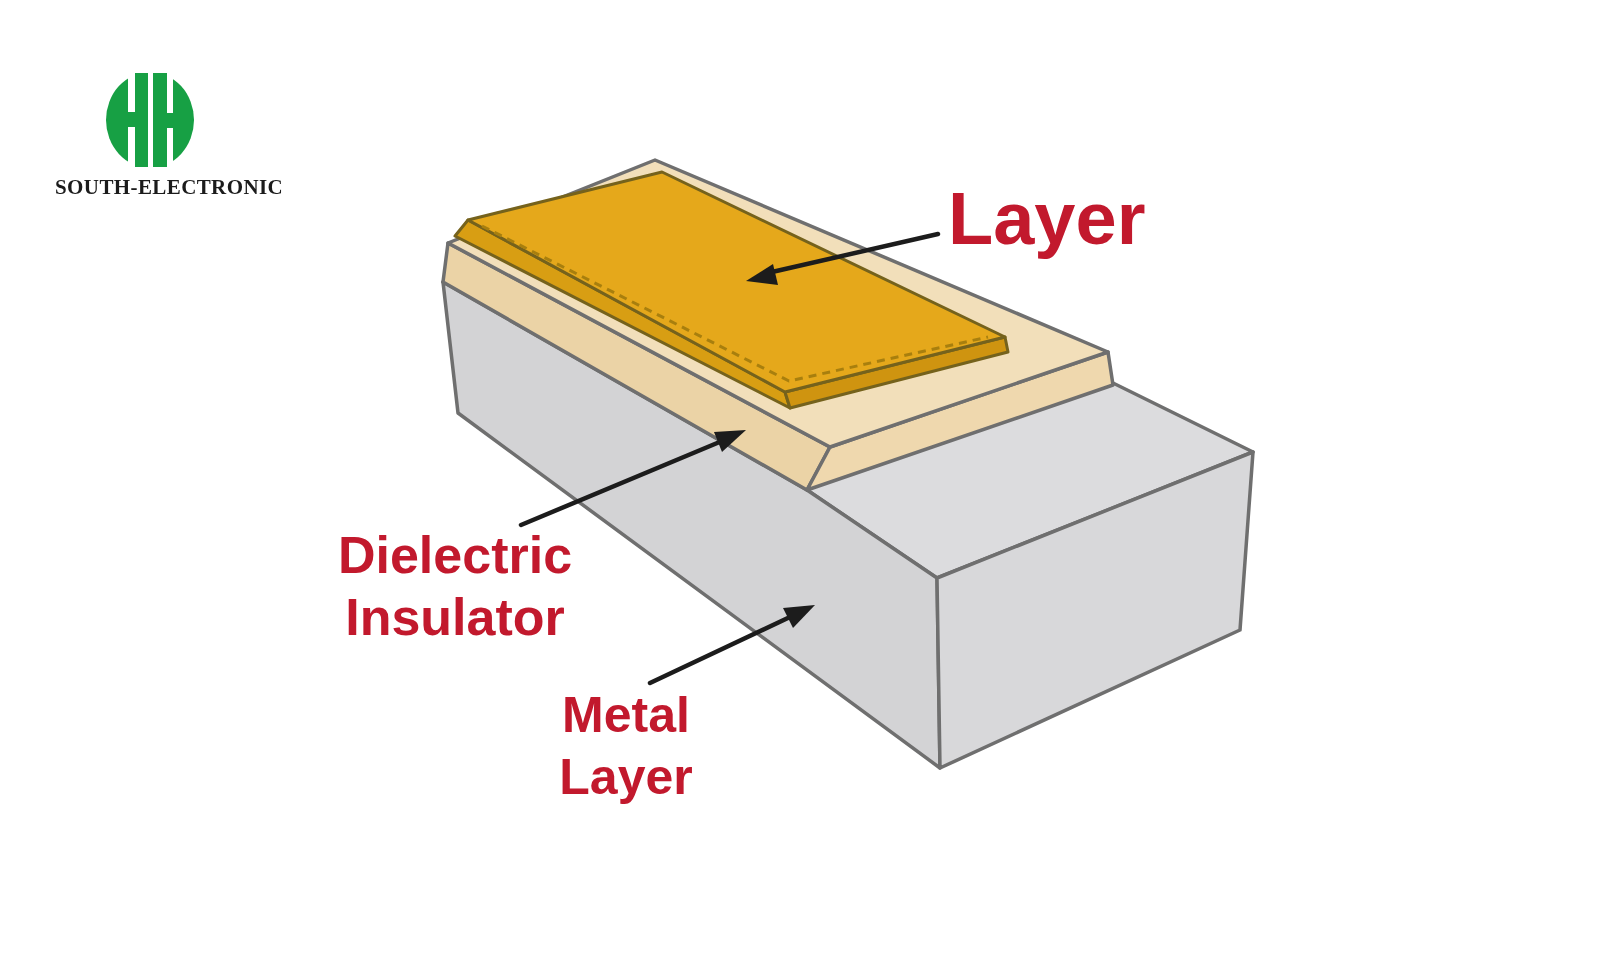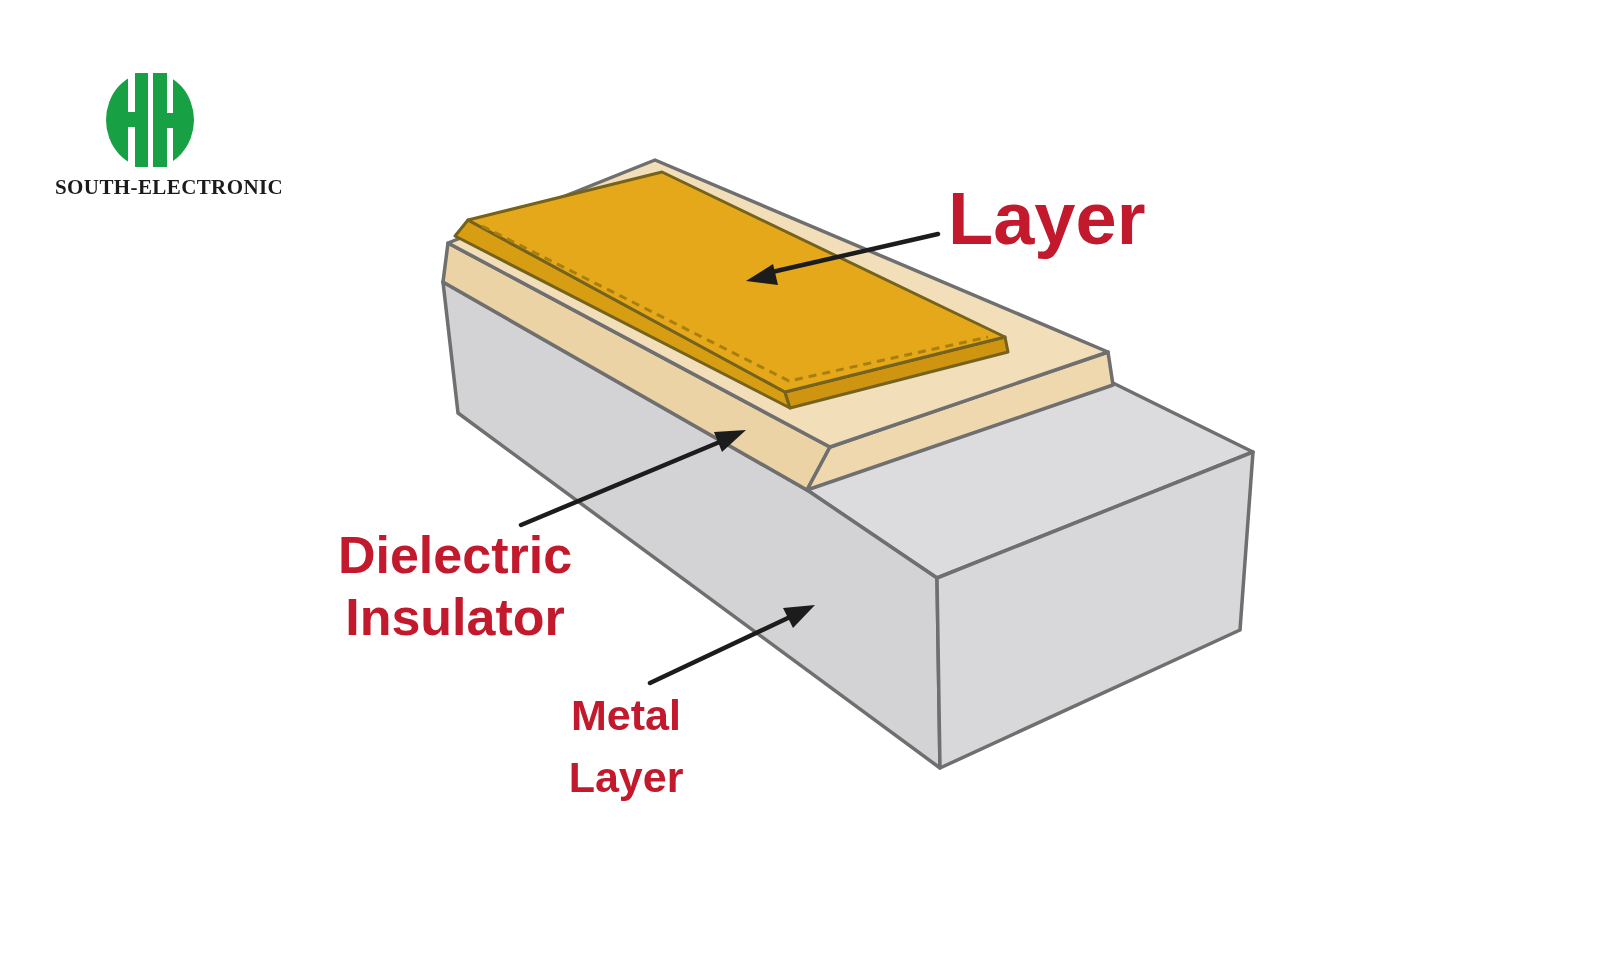--- a/index.html
+++ b/index.html
@@ -19,21 +19,21 @@
   .face{stroke:#6F6F6F;stroke-width:3.5;stroke-linejoin:round;}
   .cu-face{stroke:#75621C;stroke-width:3;stroke-linejoin:round;}
   .bevel{fill:none;stroke:#A87F0E;stroke-width:3;stroke-dasharray:8 6;stroke-linejoin:round;}
   .arrow-line{stroke:#1c1c1c;stroke-width:4.5;stroke-linecap:round;}
   .arrow-head{fill:#1c1c1c;stroke:none;}
 
   
   .label{position:absolute;font-weight:600;white-space:pre-line;color:#C2192D;}
   .label-copper{left:948px;top:180px;font-size:74px;line-height:1.05;}
   .label-dielectric{left:300px;top:524px;width:310px;font-size:52px;line-height:62px;text-align:center;}
-  .label-metal{left:478px;top:684px;width:296px;font-size:43px;line-height:62px;text-align:center;}
+  .label-metal{left:478px;top:684px;width:296px;font-size:50px;line-height:62px;text-align:center;}
 </style>
 </head>
 <body>
 
 <div class="stage">
 
   <div class="logo">
     <svg class="emblem" viewBox="0 0 90 100" aria-hidden="true">
       <defs>
         <clipPath id="lg-clip">

